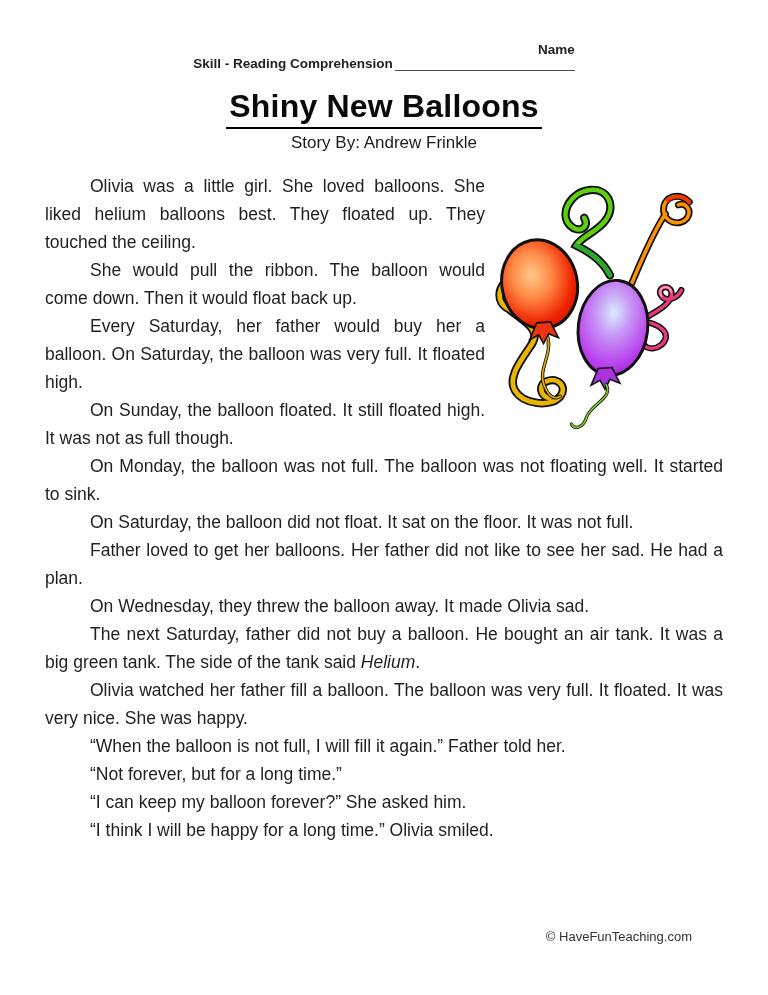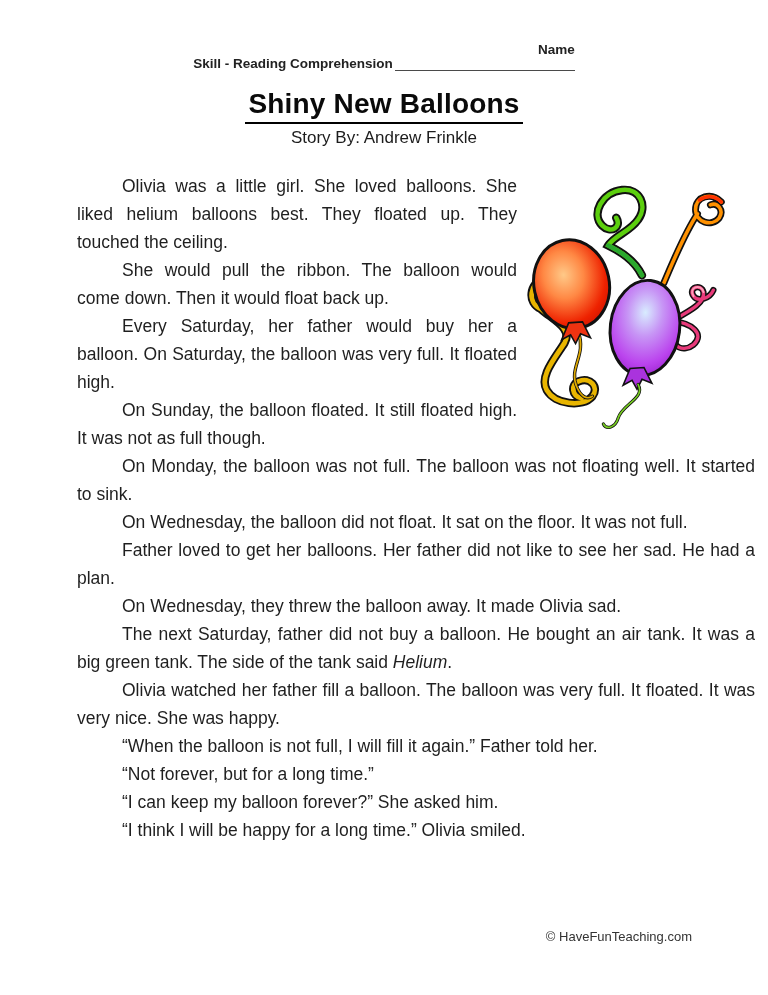--- a/index.html
+++ b/index.html
@@ -37,21 +37,21 @@
   .title-block {
     position: absolute;
     top: 88px;
     left: 0;
     width: 100%;
     text-align: center;
   }
   .title {
     display: inline-block;
     margin: 0;
-    font-size: 28px;
+    font-size: 32px;
     font-weight: bold;
     letter-spacing: 0.2px;
     border-bottom: 2.6px solid #000000;
     padding: 0 3px 2px 3px;
     color: #0a0a0a;
   }
   .byline {
     margin: 4px 0 0 0;
     font-size: 17px;
     color: #1c1c1c;
@@ -59,21 +59,20 @@
   
   .story {
     position: absolute;
     top: 172px;
     left: 45px;
     width: 678px;
     font-size: 17.5px;
     line-height: 28px;
     text-align: justify;
     color: #1f1f1f;
-    margin-left: 32px;
   }
   .story p { margin: 0; text-indent: 45px; }
   .illustration {
     float: right;
     width: 228px;
     height: 268px;
     margin: 0 0 6px 10px;
   }
   .illustration svg { width: 100%; height: 100%; }
   
@@ -164,21 +163,21 @@
           <path d="M 112 214 C 120 228, 96 234, 92 248 C 89 258, 80 260, 77 254" fill="none" stroke="#77cc22" stroke-width="1.7" stroke-linecap="round"></path>
         </g>
       </svg>
     </div>
 
   <p><span>Olivia was a little girl. She loved balloons. She liked helium balloons best. They floated up. They touched the ceiling.</span></p>
       <p><span>She would pull the ribbon. The balloon would come down. Then it would float back up.</span></p>
       <p><span>Every Saturday, her father would buy her a balloon. On Saturday, the balloon was very full. It floated high.</span></p>
       <p><span>On Sunday, the balloon floated. It still floated high. It was not as full though.</span></p>
       <p><span>On Monday, the balloon was not full. The balloon was not floating well. It started to sink.</span></p>
-      <p><span>On Wednesday, the balloon did not float. It sat on the floor. It was not full.</span></p>
+      <p><span>On Saturday, the balloon did not float. It sat on the floor. It was not full.</span></p>
       <p><span>Father loved to get her balloons. Her father did not like to see her sad. He had a plan.</span></p>
       <p><span>On Wednesday, they threw the balloon away. It made Olivia sad.</span></p>
       <p><span>The next Saturday, father did not buy a balloon. He bought an air tank. It was a big green tank. The side of the tank said </span><em>Helium</em><span>.</span></p>
       <p><span>Olivia watched her father fill a balloon. The balloon was very full. It floated. It was very nice. She was happy.</span></p>
       <p><span>“When the balloon is not full, I will fill it again.” Father told her.</span></p>
       <p><span>“Not forever, but for a long time.”</span></p>
       <p><span>“I can keep my balloon forever?” She asked him.</span></p>
       <p><span>“I think I will be happy for a long time.” Olivia smiled.</span></p>
     </div>
 

